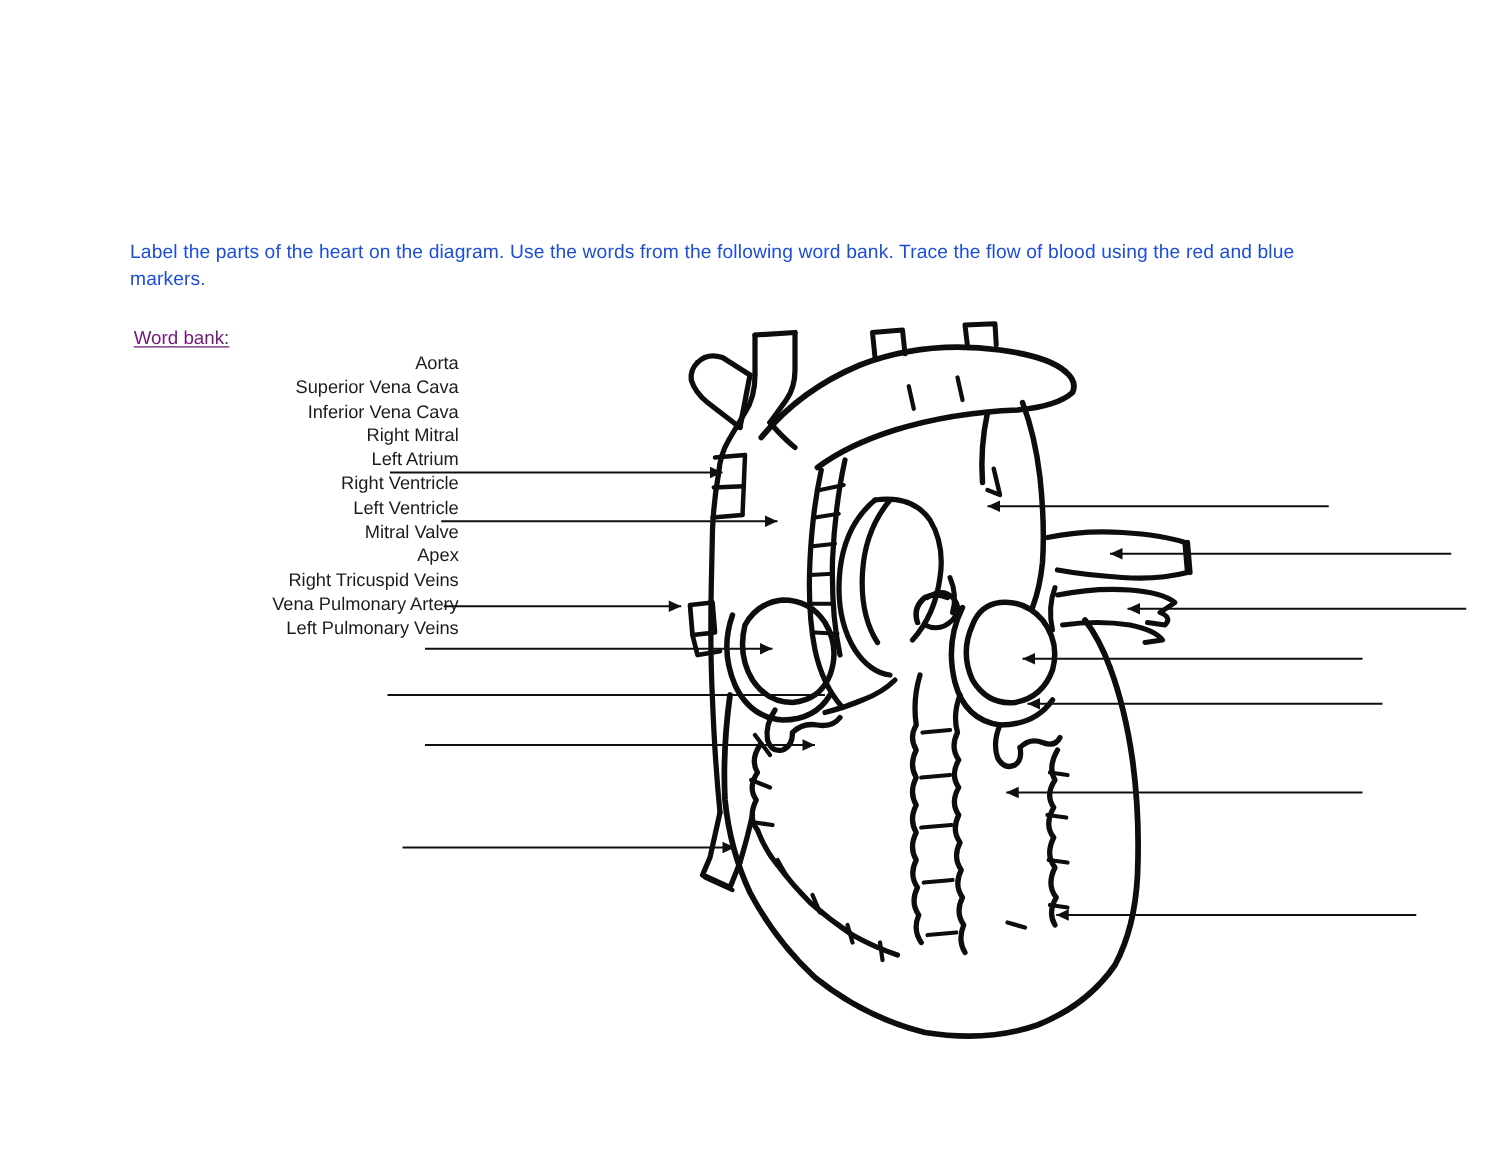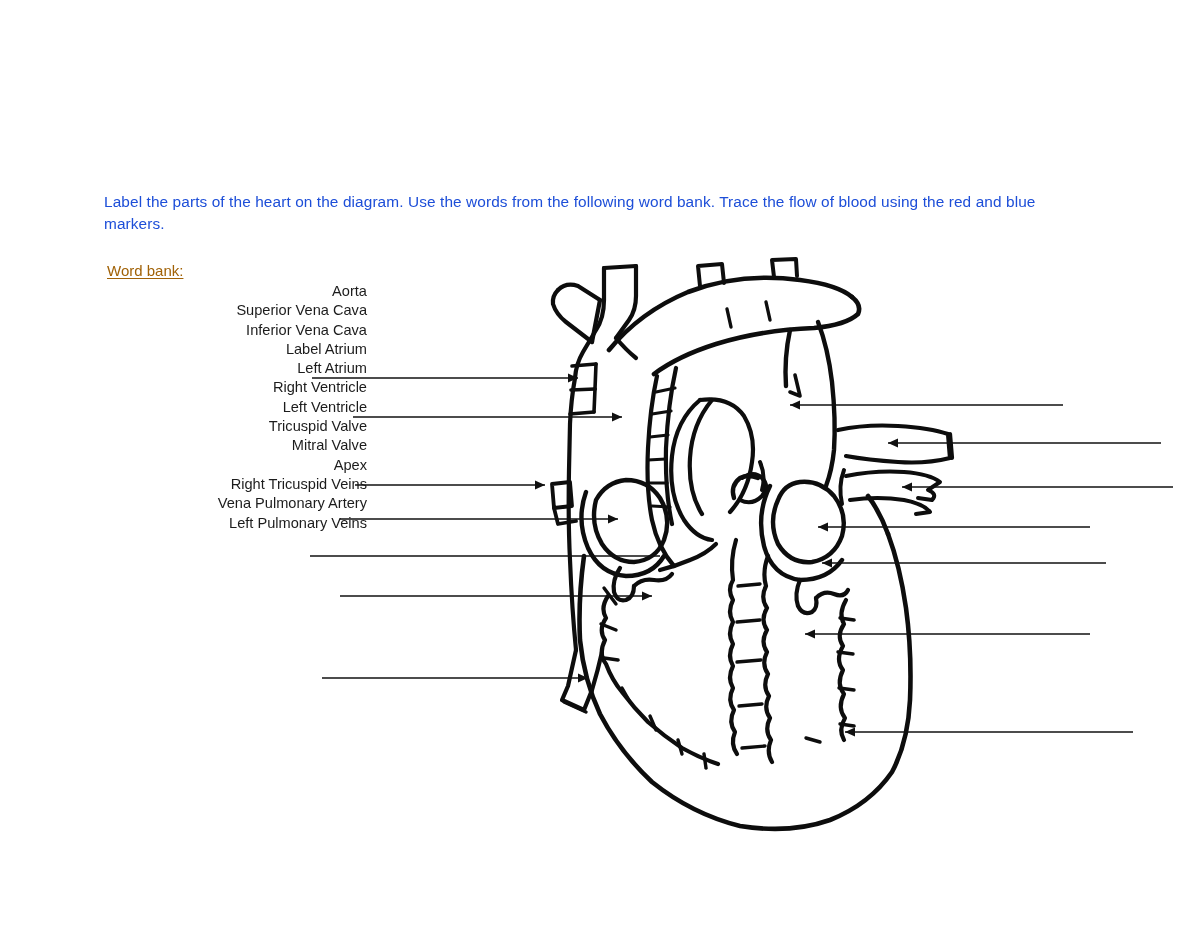--- a/index.html
+++ b/index.html
@@ -39,21 +39,21 @@
     position: absolute;
     left: 107px;
     top: 261px;
     width: 260px;
   }
   #word-bank-title {
     font-size: 15px;
     line-height: 19px;
     text-decoration: underline;
     text-underline-offset: 2px;
-    color: #a16207;
+    color: #701a75;
   }
   #word-bank-list {
     list-style: none;
     margin: 2px 0 0 0;
     padding: 0 0 0 27px;
   }
   #word-bank-list li {
     font-size: 14.6px;
     line-height: 19.3px;
     white-space: nowrap;
@@ -97,25 +97,24 @@
 <div id="page">
 
   <p id="instructions">Label the parts of the heart on the diagram.  Use the words from the following word bank. Trace the flow of blood using the red and blue markers.</p>
 
   <div id="word-bank">
     <div id="word-bank-title">Word bank:</div>
     <ul id="word-bank-list">
       <li>Aorta</li>
       <li>Superior Vena Cava</li>
       <li>Inferior Vena Cava</li>
-      <li>Label Atrium</li>
+      <li>Right Mitral</li>
       <li>Left Atrium</li>
       <li>Right Ventricle</li>
       <li>Left Ventricle</li>
-      <li>Tricuspid Valve</li>
       <li>Mitral Valve</li>
       <li>Apex</li>
       <li>Right Tricuspid Veins</li>
       <li>Vena Pulmonary Artery</li>
       <li>Left Pulmonary Veins</li>
     </ul>
   </div>
 
   <div id="diagram-wrap">
     <svg id="diagram-svg" viewBox="0 0 1200 927" xmlns="http://www.w3.org/2000/svg">

